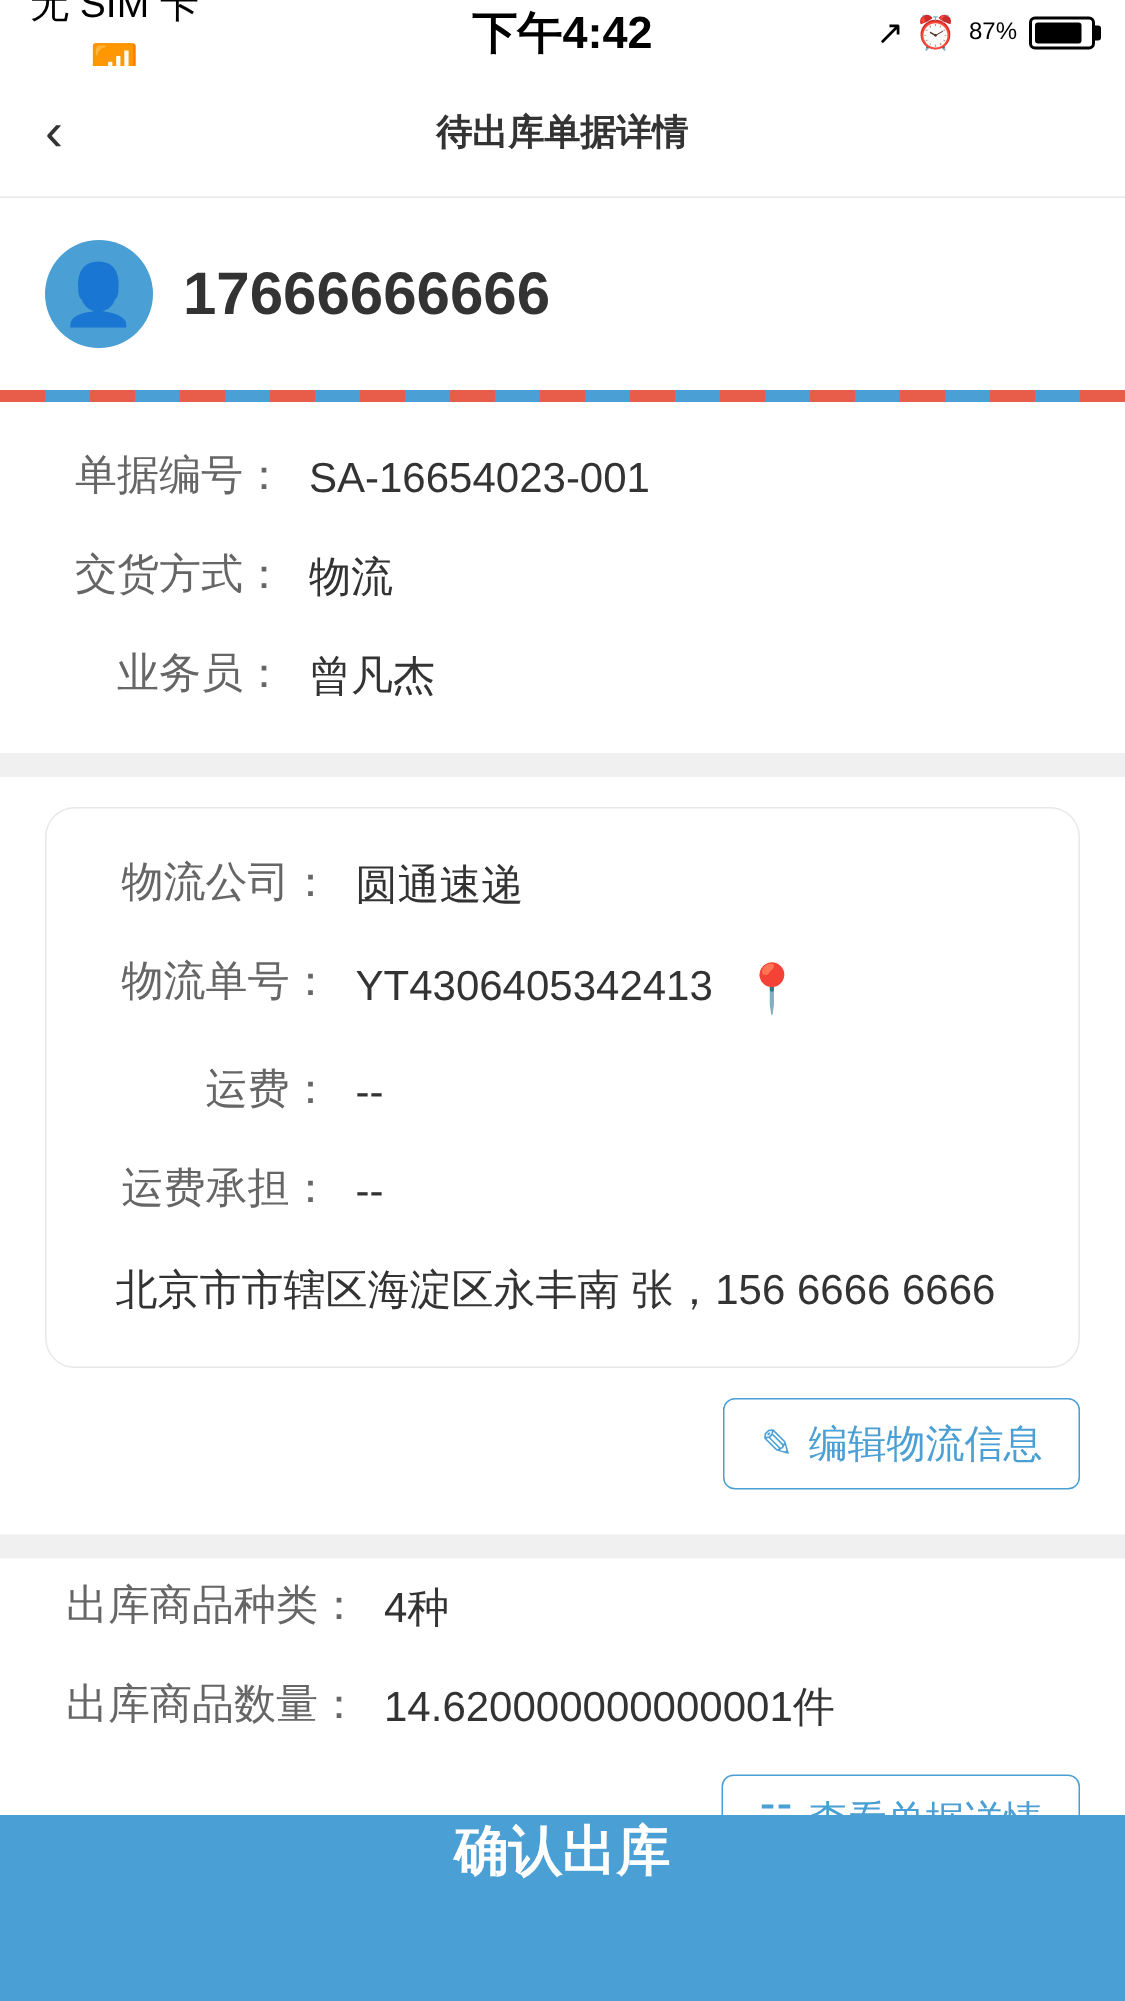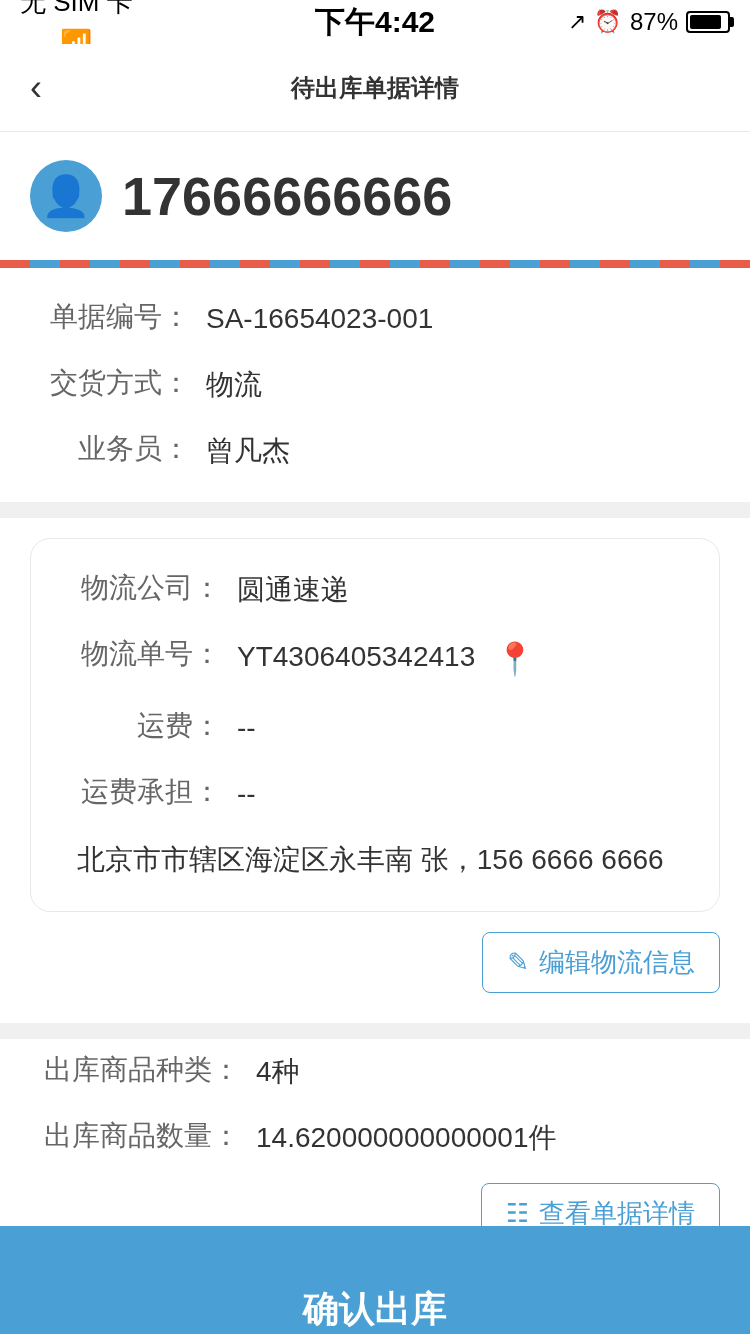--- a/index.html
+++ b/index.html
@@ -41,21 +41,21 @@
       left: 50%;
       transform: translateX(-50%);
     }
     .status-right {
       display: flex;
       align-items: center;
       gap: 8px;
       font-size: 24px;
       color: #000;
     }
-    .battery-text { font-size: 24px; }
+    .battery-text { font-size: 16px; }
     .battery-bar {
       width: 44px;
       height: 22px;
       border: 2px solid #000;
       border-radius: 4px;
       position: relative;
       display: flex;
       align-items: center;
       padding: 2px;
     }
@@ -130,21 +130,21 @@
       background: #4a9fd4;
       display: flex;
       align-items: center;
       justify-content: center;
     }
     .avatar-icon {
       font-size: 40px;
       color: #fff;
     }
     .customer-phone {
-      font-size: 54px;
+      font-size: 40px;
       font-weight: 600;
       color: #333;
     }
 
     .info-row {
       display: flex;
       align-items: flex-start;
       margin-bottom: 24px;
       font-size: 28px;
       justify-content: space-between;
@@ -218,24 +218,24 @@
       font-size: 26px;
       cursor: pointer;
     }
 
     
     .bottom-btn {
       position: fixed;
       bottom: 0;
       left: 0;
       width: 750px;
-      height: 108px;
+      height: 124px;
       background: #4a9fd4;
       display: flex;
-      align-items: flex-end;
+      align-items: flex-start;
       justify-content: center;
       cursor: pointer;
     }
     .bottom-btn-text {
       color: #fff;
       font-size: 36px;
       font-weight: 600;
     }
 
     

